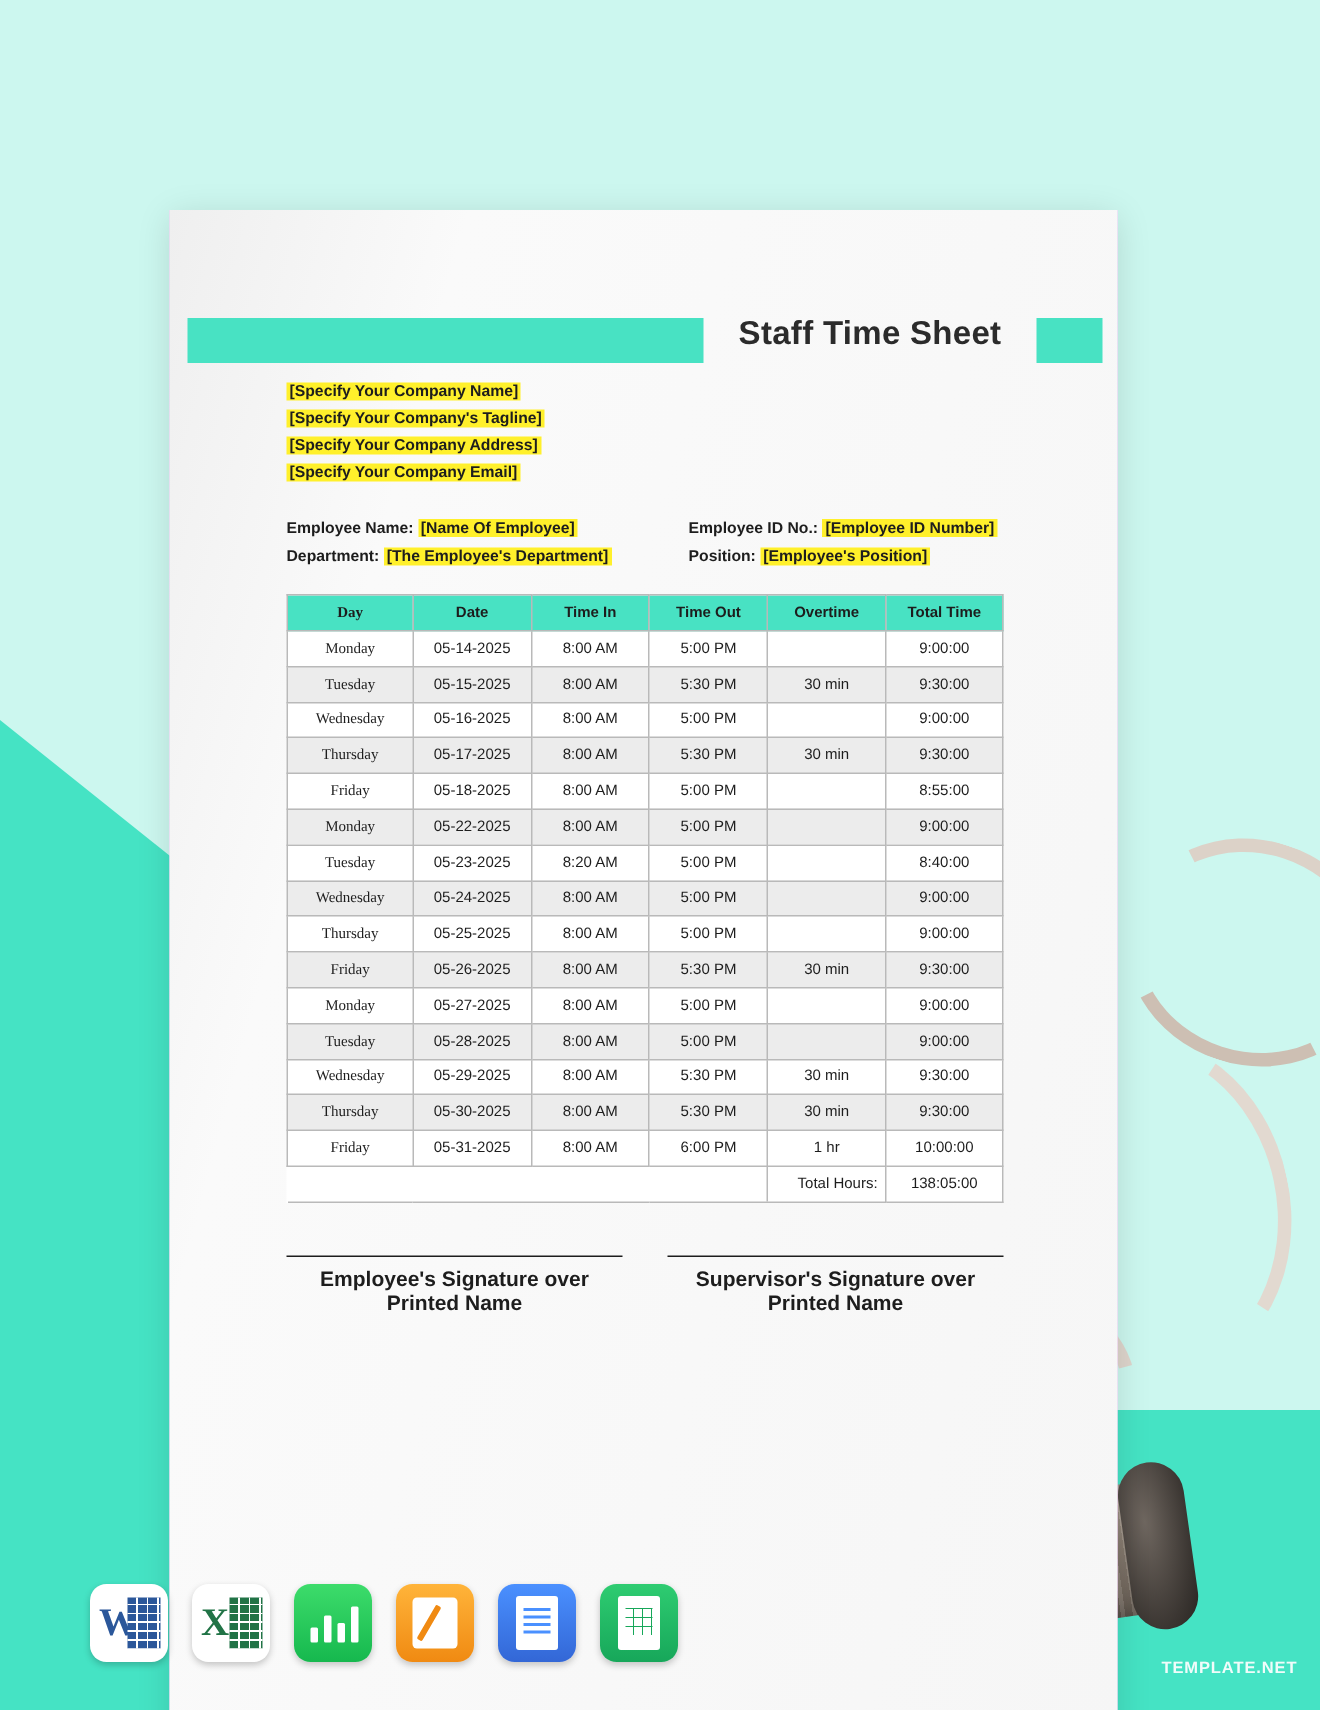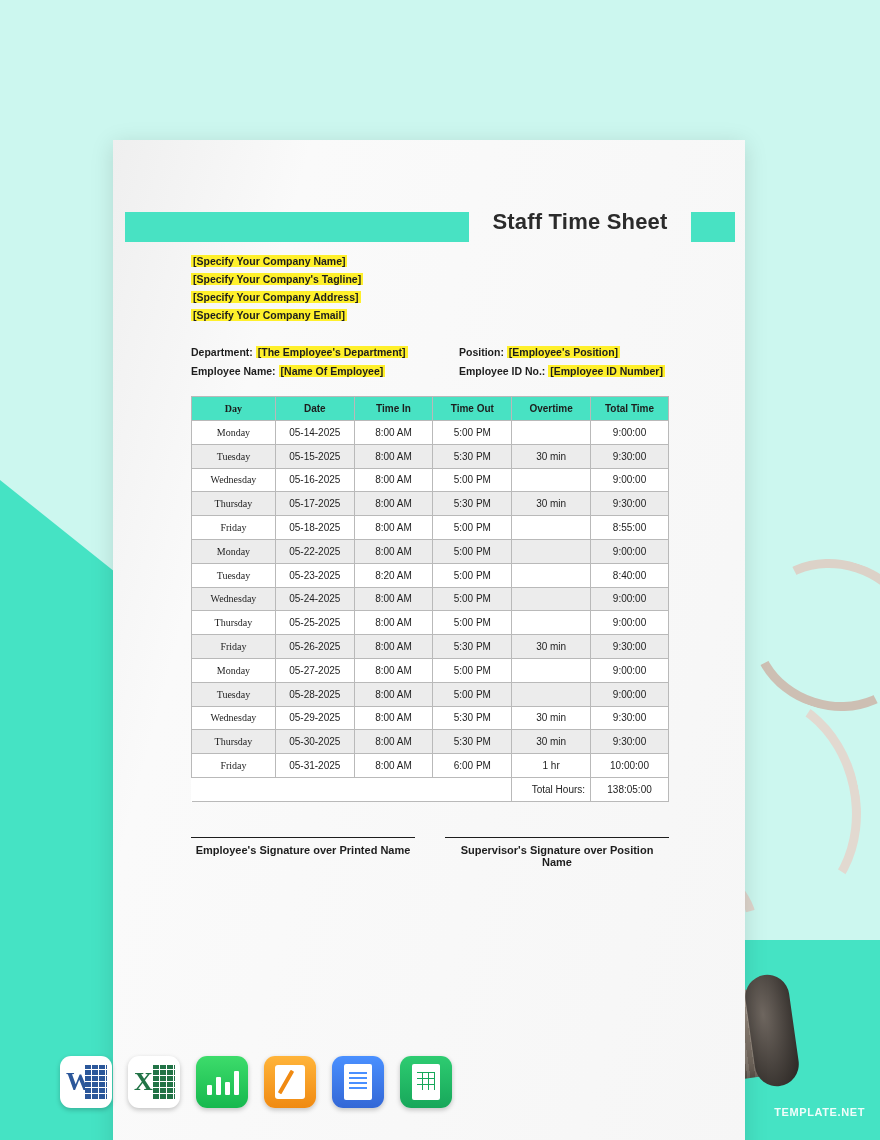--- a/index.html
+++ b/index.html
@@ -212,21 +212,21 @@
   }
   .sig {
     width: 224px;
     text-align: center;
   }
   .sig-line {
     border-top: 1.4px solid #1d1d1d;
     margin-bottom: 6px;
   }
   .sig-label {
-    font-size: 11px;
+    font-size: 14px;
     font-weight: bold;
     color: #1d1d1d;
   }
 
   
   #app-icons {
     position: absolute;
     left: 60px; bottom: 32px;
     display: flex;
     gap: 16px;
@@ -342,36 +342,36 @@
   <div id="company-block">
     <div><span class="hl">[Specify Your Company Name]</span></div>
     <div><span class="hl">[Specify Your Company's Tagline]</span></div>
     <div><span class="hl">[Specify Your Company Address]</span></div>
     <div><span class="hl">[Specify Your Company Email]</span></div>
   </div>
 
   <div id="meta-block">
     <div class="meta-row">
       <div class="meta-col-1">
+        <span>Employee Name:</span>
+        <span class="hl">[Name Of Employee]</span>
+      </div>
+      <div class="meta-col-2">
+        <span>Employee ID No.:</span>
+        <span class="hl">[Employee ID Number]</span>
+      </div>
+    </div>
+    <div class="meta-row">
+      <div class="meta-col-1">
         <span>Department:</span>
         <span class="hl">[The Employee's Department]</span>
       </div>
       <div class="meta-col-2">
         <span>Position:</span>
         <span class="hl">[Employee's Position]</span>
-      </div>
-    </div>
-    <div class="meta-row">
-      <div class="meta-col-1">
-        <span>Employee Name:</span>
-        <span class="hl">[Name Of Employee]</span>
-      </div>
-      <div class="meta-col-2">
-        <span>Employee ID No.:</span>
-        <span class="hl">[Employee ID Number]</span>
       </div>
     </div>
   </div>
 
   <div id="timesheet-wrap">
     <table id="timesheet">
       <thead>
         <tr>
           <th class="col-day">Day</th>
           <th class="col-date">Date</th>
@@ -516,21 +516,21 @@
     </table>
   </div>
 
   <div id="signatures">
     <div class="sig">
       <div class="sig-line"></div>
       <div class="sig-label">Employee's Signature over Printed Name</div>
     </div>
     <div class="sig">
       <div class="sig-line"></div>
-      <div class="sig-label">Supervisor's Signature over Position Name</div>
+      <div class="sig-label">Supervisor's Signature over Printed Name</div>
     </div>
   </div>
 </div>
 
 <div id="app-icons">
   <div class="app-icon" id="icon-word">
     <span class="letter">W</span>
     <span class="grid"></span>
   </div>
   <div class="app-icon" id="icon-excel">

